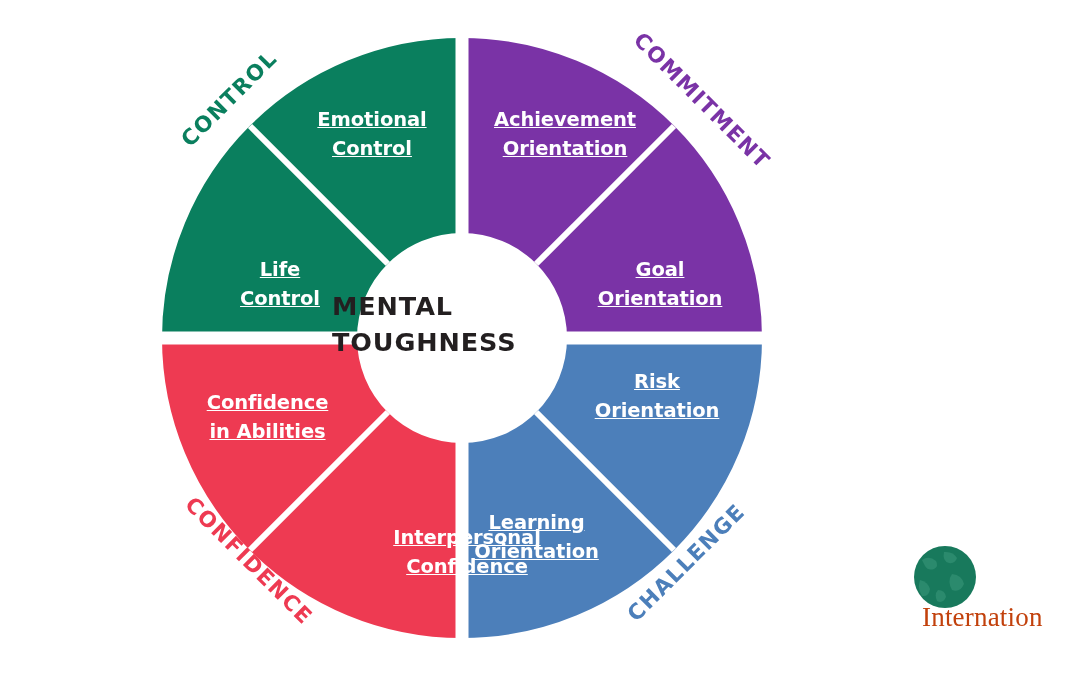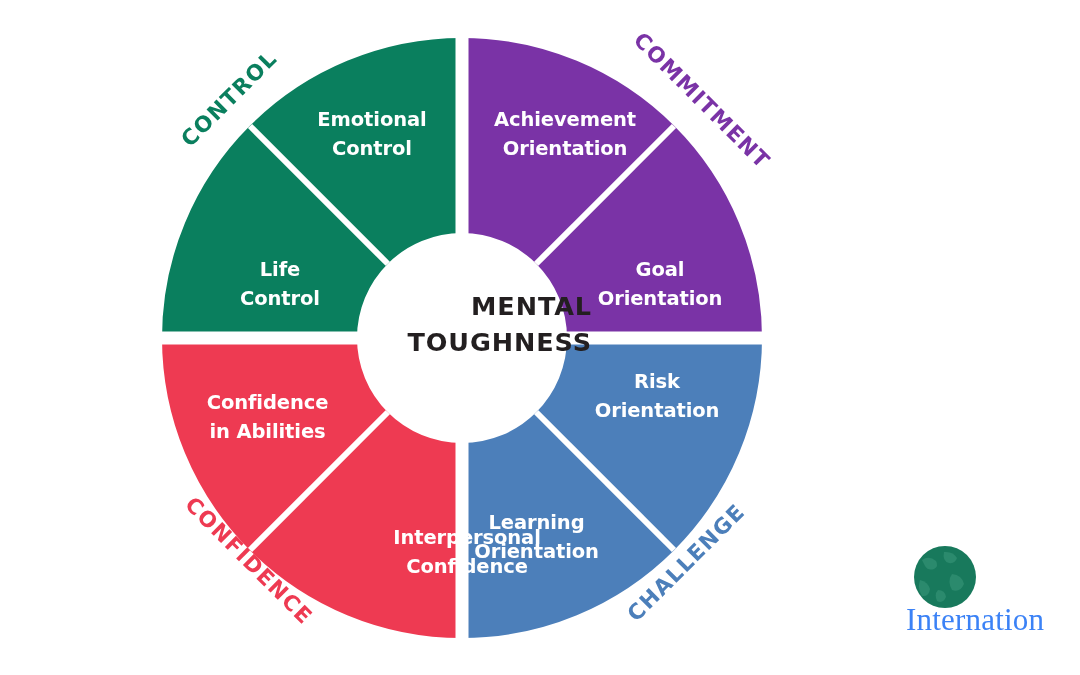--- a/index.html
+++ b/index.html
@@ -45,29 +45,30 @@
     position: absolute;
     color: #ffffff;
     font-family: "DejaVu Sans", "Liberation Sans", sans-serif;
     font-weight: bold;
     font-size: 19.5px;
     line-height: 1.48;
     text-align: center;
     white-space: pre-line;
     letter-spacing: -0.1px;
     pointer-events: none;
+    text-decoration: underline;
   }
 
   
   .hub-text {
     position: absolute;
     left: 332px;
     top: 288px;
     width: 260px;
-    text-align: right;
+    text-align: left;
     color: #231f20;
     font-family: "DejaVu Sans", "Liberation Sans", sans-serif;
     font-weight: bold;
     font-size: 25.5px;
     line-height: 1.42;
     letter-spacing: 0.9px;
     white-space: pre-line;
   }
 
   
@@ -109,26 +110,26 @@
     left: 20px;
     top: -7px;
     font-family: "Liberation Serif", "DejaVu Serif", serif;
     font-size: 72px;
     line-height: 1;
     color: #111111;
     letter-spacing: -1px;
   }
   .logo-sub {
     position: absolute;
-    left: 0px;
+    left: 16px;
     top: 64px;
     font-family: "Liberation Serif", "DejaVu Serif", serif;
-    font-size: 31px;
+    font-size: 27px;
     line-height: 1;
-    color: #3b82f6;
+    color: #c2410c;
     letter-spacing: 0.2px;
     white-space: nowrap;
   }
 </style>
 </head>
 <body>
 
 <div id="canvas">
 
   <div class="wheel-wrap">

